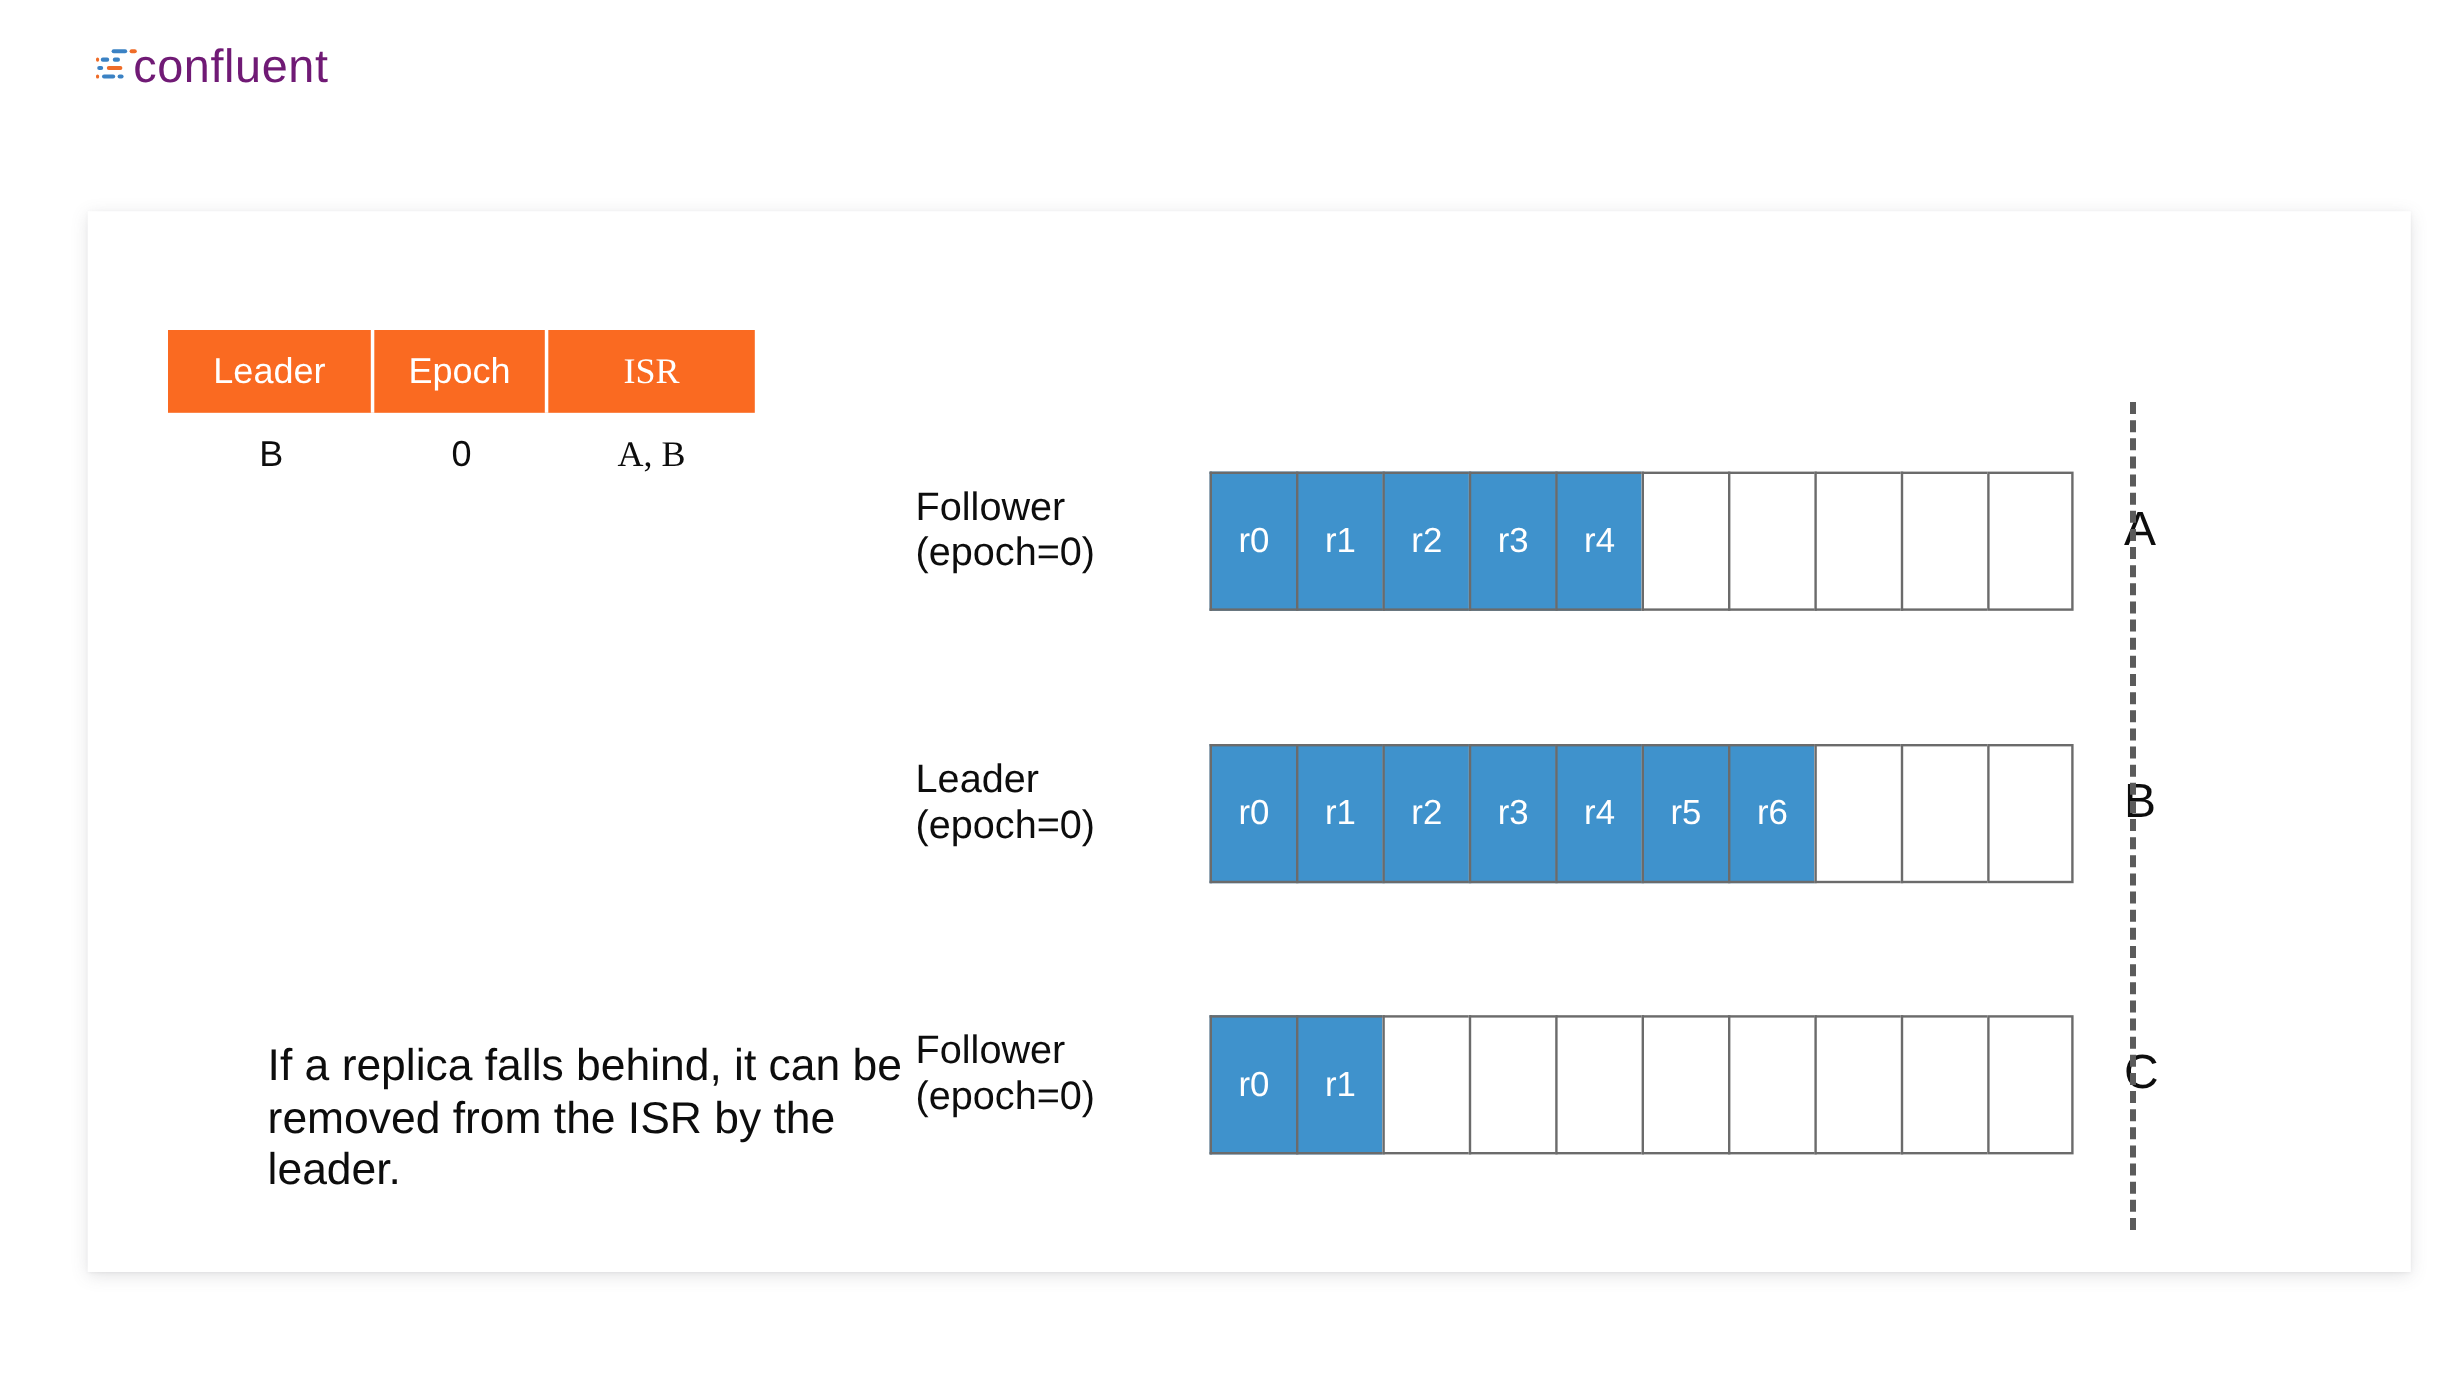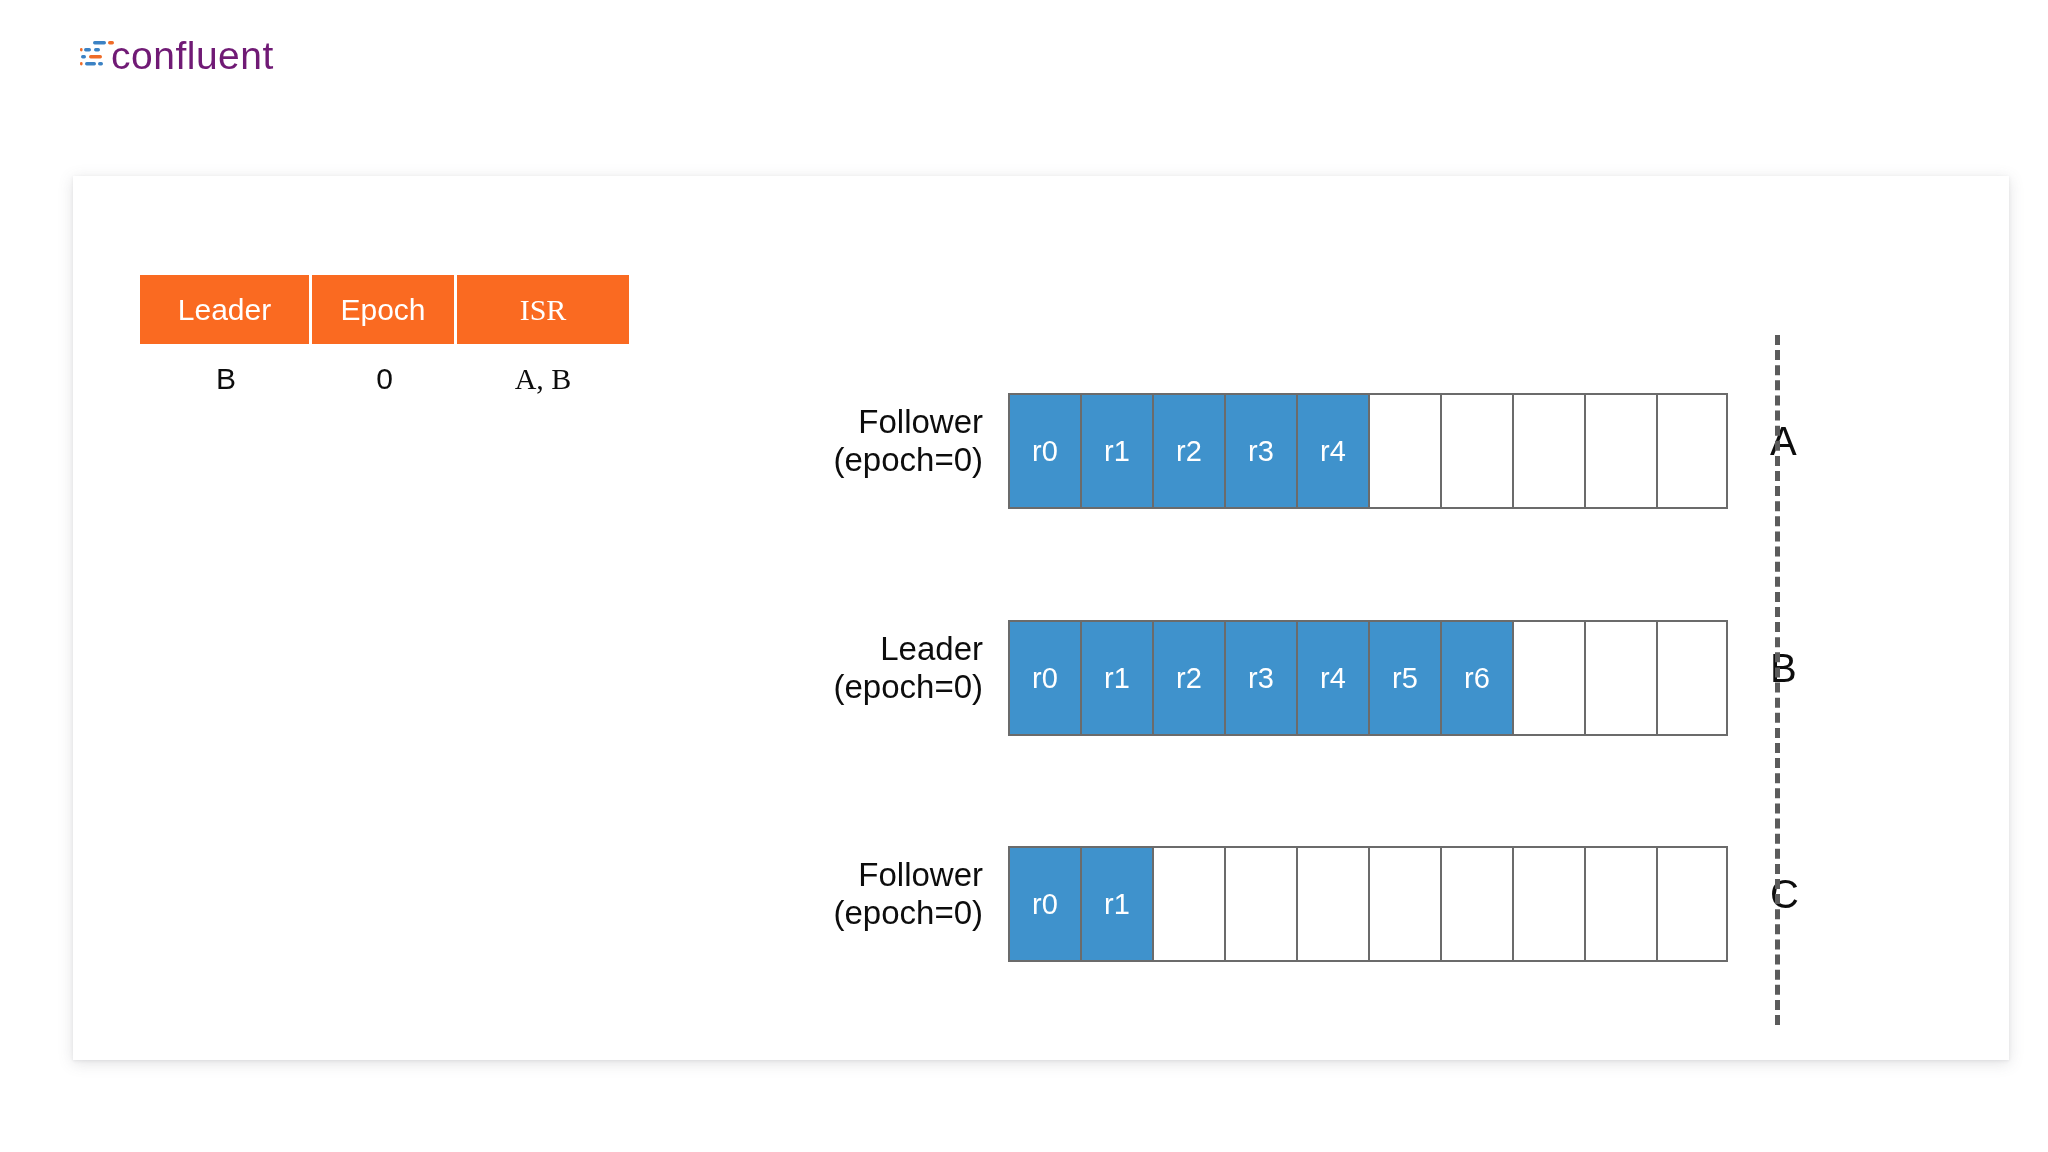--- a/index.html
+++ b/index.html
@@ -117,21 +117,21 @@
     display: flex;
     align-items: center;
     height: 96px;
   }
   .log-row.row-0 { top: 217px; }
   .log-row.row-1 { top: 444px; }
   .log-row.row-2 { top: 670px; }
 
   .row-label {
     width: 245px;
-    text-align: right;
+    text-align: left;
     font-size: 33px;
     line-height: 1.15;
     color: #0d0d0d;
     padding-right: 25px;
     box-sizing: border-box;
   }
   .row-label span { display: block; }
 
   .log {
     display: flex;
@@ -207,20 +207,21 @@
       <div class="cell col-epoch">Epoch</div>
       <div class="cell col-isr">ISR</div>
     </div>
     <div class="meta-row">
       <div class="cell col-leader">B</div>
       <div class="cell col-epoch">0</div>
       <div class="cell col-isr">A, B</div>
     </div>
   </div>
 
+  <div class="caption">If a replica falls behind, it can be removed from the ISR by the leader.</div>
 
   <div class="diagram">
 
     <div class="log-row row-0">
       <div class="row-label">
         <span>Follower</span>
         <span>(epoch=0)</span>
       </div>
       <div class="log">
         <div class="slot filled">r0</div>

